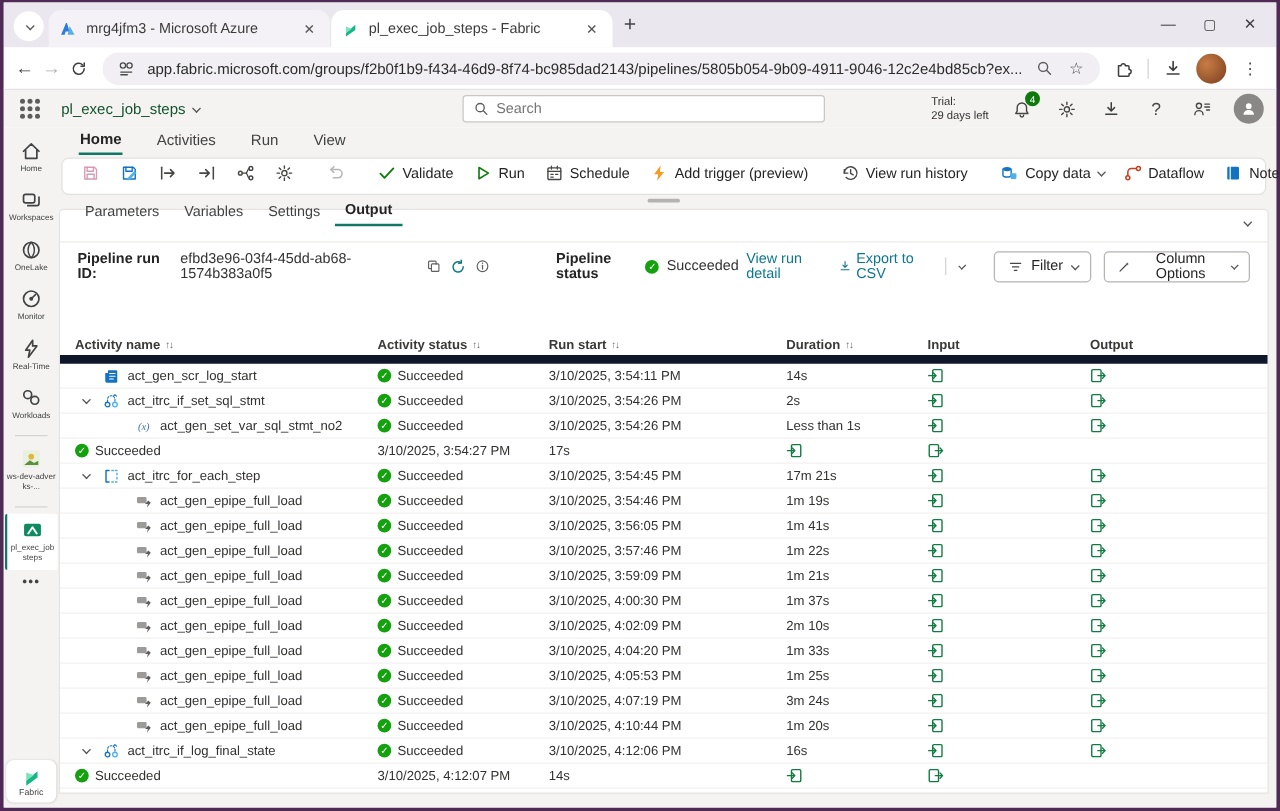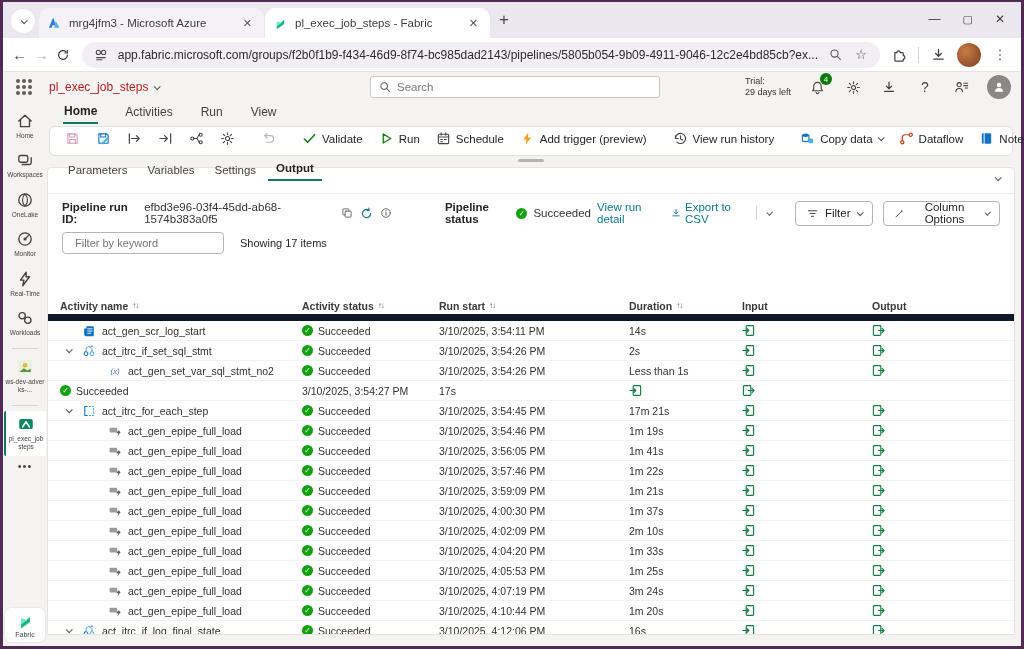--- a/index.html
+++ b/index.html
@@ -24,21 +24,21 @@
   .omnibox .url { flex:1; font-size:12px; color:#2b2b2b; white-space:nowrap; overflow:hidden; }
   .omni-ico { width:18px; height:18px; display:flex; align-items:center; justify-content:center; color:#4a4a4a; font-size:13px; }
   .nav-right { display:flex; align-items:center; gap:10px; padding-right:4px; }
   .nav-divider { width:1px; height:16px; background:#d5d2da; }
   .avatar-browser { width:24px; height:24px; border-radius:50%; background:radial-gradient(circle at 35% 35%, #c77d45, #7a3c1e); }
 
   
   .fab-header { height:30px; background:#f4f3f2; display:flex; align-items:center; padding:0 10px; flex:0 0 auto; }
   .waffle { width:22px; height:22px; display:grid; grid-template-columns:repeat(3,4px); grid-template-rows:repeat(3,4px); gap:2px; align-content:center; justify-content:center; margin-right:14px; }
   .waffle i { background:#5f5d5b; border-radius:50%; }
-  .doc-title { font-size:12px; color:#b91c1c; display:flex; align-items:center; gap:6px; }
+  .doc-title { font-size:12px; color:#14532d; display:flex; align-items:center; gap:6px; }
   .search-box { position:absolute; left:367px; width:290px; height:22px; background:#fff; border:1px solid #c9c7c5; border-radius:3px; display:flex; align-items:center; padding:0 8px; gap:6px; }
   .search-box input { border:none; outline:none; flex:1; font-size:11.5px; font-family:"Liberation Sans",sans-serif; color:#333; background:transparent; }
   .hdr-right { margin-left:auto; display:flex; align-items:center; gap:16px; }
   .trial { font-size:9px; color:#333; line-height:1.25; }
   .hdr-ico { width:20px; height:20px; position:relative; display:flex; align-items:center; justify-content:center; color:#464644; font-size:14px; }
   .badge { position:absolute; top:-4px; right:-5px; background:#0e7a0b; color:#fff; font-size:8px; width:12px; height:12px; border-radius:50%; display:flex; align-items:center; justify-content:center; }
   .avatar-fab { width:24px; height:24px; border-radius:50%; background:#8a8886; display:flex; align-items:center; justify-content:center; }
 
   
   .app-body { flex:1; display:flex; background:#f4f3f2; min-height:0; }
@@ -566,32 +566,20 @@
                     <path d="M3 13 10.5 5.5" stroke="#464644" stroke-width="1.4"></path>
                     <path d="M11.5 2.5l.6 1.4 1.4.6-1.4.6-.6 1.4-.6-1.4L9.5 4.5l1.4-.6z" fill="#464644"></path>
                   </svg>
                 </span>
               <span>Column Options</span>
               <span class="chev"></span>
             </button>
           </div>
         </div>
 
-        <div class="filter-row">
-          <div class="kw-box">
-            <span class="ico" style="width:11px;height:11px;display:flex;">
-                <svg viewBox="0 0 16 16" width="100%" height="100%" fill="none" stroke-linecap="round" stroke-linejoin="round">
-                  <circle cx="6.8" cy="6.8" r="4.4" stroke="#5b5b5b" stroke-width="1.4"></circle>
-                  <path d="M10.2 10.2 14 14" stroke="#5b5b5b" stroke-width="1.4"></path>
-                </svg>
-              </span>
-            <input placeholder="Filter by keyword" style="">
-          </div>
-          <span class="showing">Showing 17 items</span>
-        </div>
 
         <div class="tgrid thead" id="thead">
             <div class="th">
               <span>Activity name</span>
               <span class="sort">↑↓</span>
             </div>
             <div class="th">
               <span>Activity status</span>
               <span class="sort">↑↓</span>
             </div>

